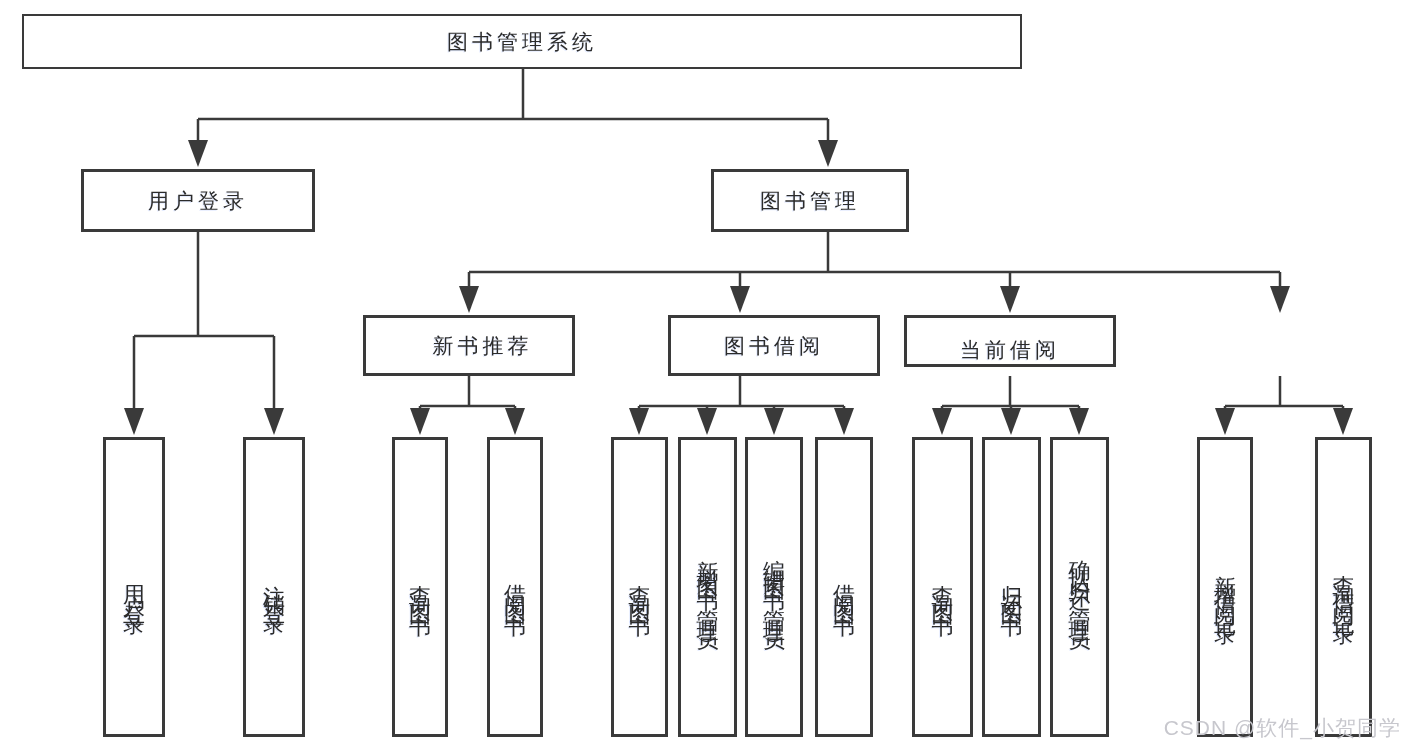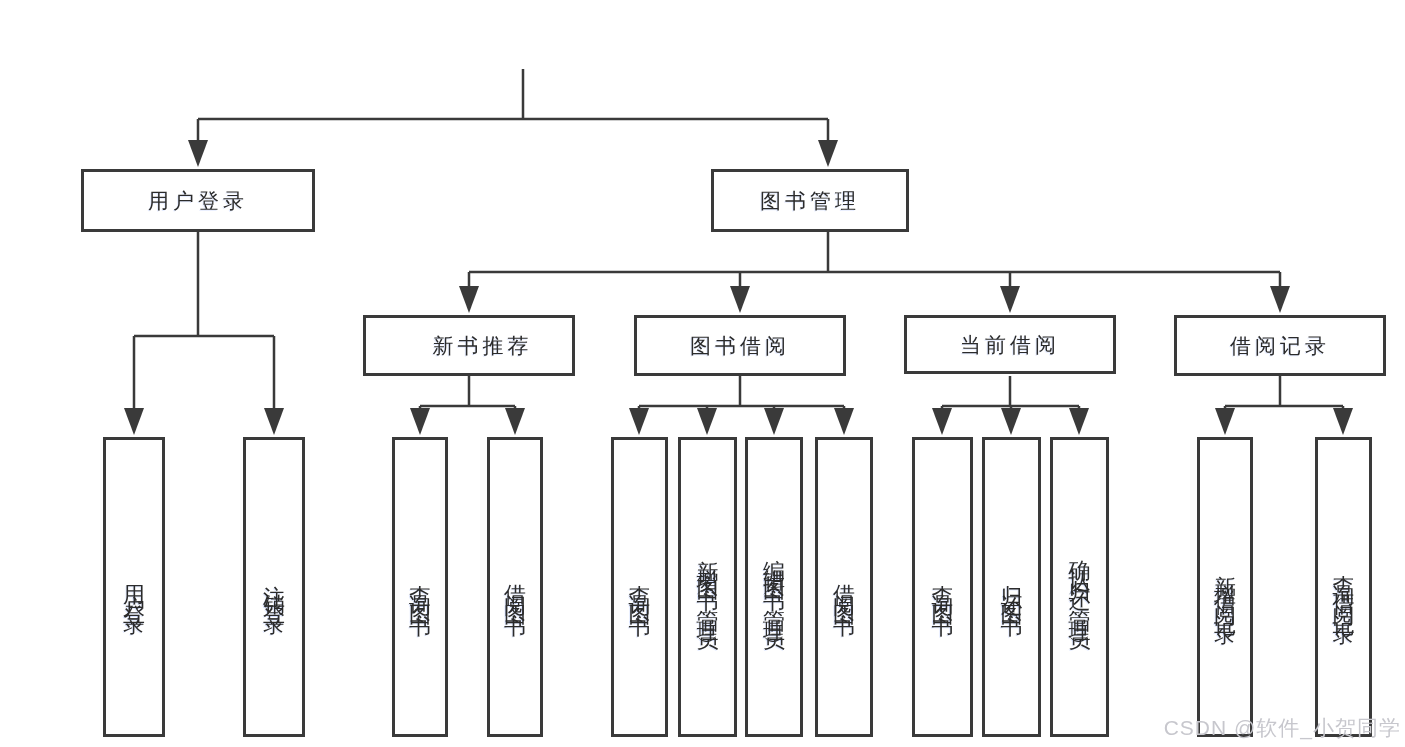--- a/index.html
+++ b/index.html
@@ -103,39 +103,39 @@
       <use href="#arrow" transform="translate(774,435)"></use>
       <use href="#arrow" transform="translate(844,435)"></use>
       <use href="#arrow" transform="translate(942,435)"></use>
       <use href="#arrow" transform="translate(1011,435)"></use>
       <use href="#arrow" transform="translate(1079,435)"></use>
       <use href="#arrow" transform="translate(1225,435)"></use>
       <use href="#arrow" transform="translate(1343,435)"></use>
     </g>
   </svg>
 
+  <div class="hbox root-box" style="left:22px; top:14px; width:1000px; height:55px;">
+    <span class="lbl">图书管理系统</span>
+  </div>
 
   <div class="hbox" style="left:81px; top:169px; width:234px; height:63px;">
     <span class="lbl">用户登录</span>
   </div>
   <div class="hbox" style="left:711px; top:169px; width:198px; height:63px;">
     <span class="lbl">图书管理</span>
   </div>
 
   <div class="hbox" style="left:363px; top:315px; width:212px; height:61px;padding-left:27px;">
     <span class="lbl">新书推荐</span>
   </div>
-  <div class="hbox" style="left:634px; top:315px; width:212px; height:61px;">
+  <div class="hbox" style="left:668px; top:315px; width:212px; height:61px;">
     <span class="lbl">图书借阅</span>
   </div>
-  <div class="hbox" style="left:904px; top:315px; width:212px; height:59px;">
+  <div class="hbox" style="left:904px; top:315px; width:212px; height:52px;align-items:flex-end;">
     <span class="lbl">当前借阅</span>
-  </div>
-  <div class="hbox" style="left:1174px; top:315px; width:212px; height:61px;">
-    <span class="lbl">借阅记录</span>
   </div>
 
   <div class="vbox" style="left:103px; top:437px; width:62px; height:300px;">
     <span class="lbl">用户登录</span>
   </div>
   <div class="vbox" style="left:243px; top:437px; width:62px; height:300px;">
     <span class="lbl">注销登录</span>
   </div>
 
   <div class="vbox" style="left:392px; top:437px; width:56px; height:300px;">

